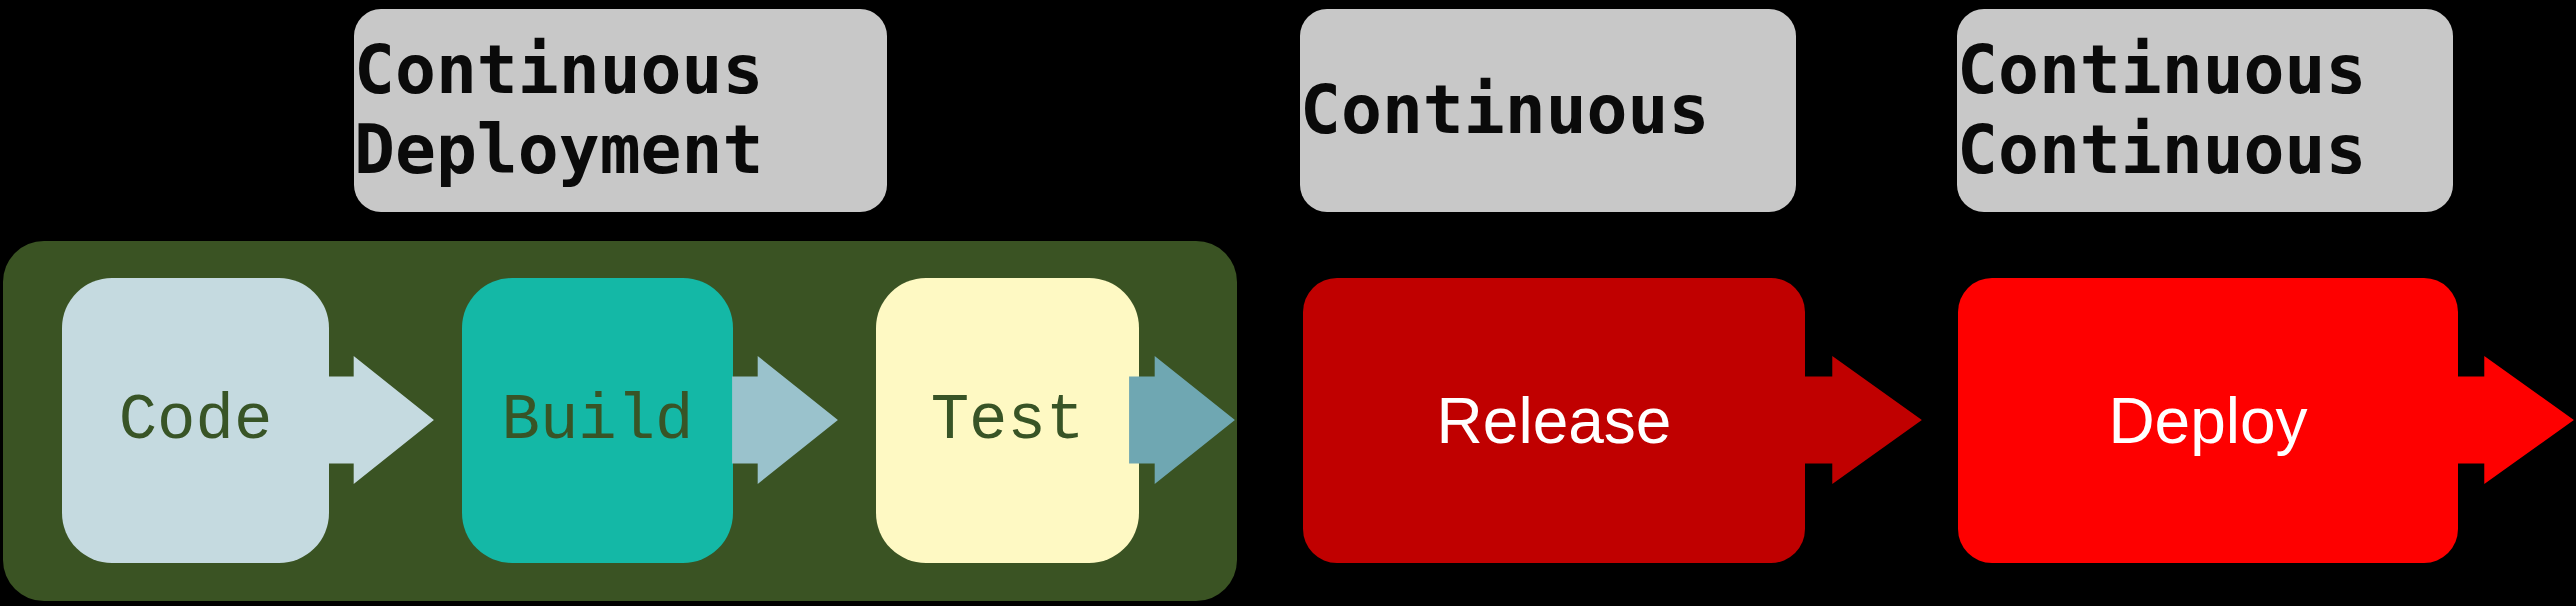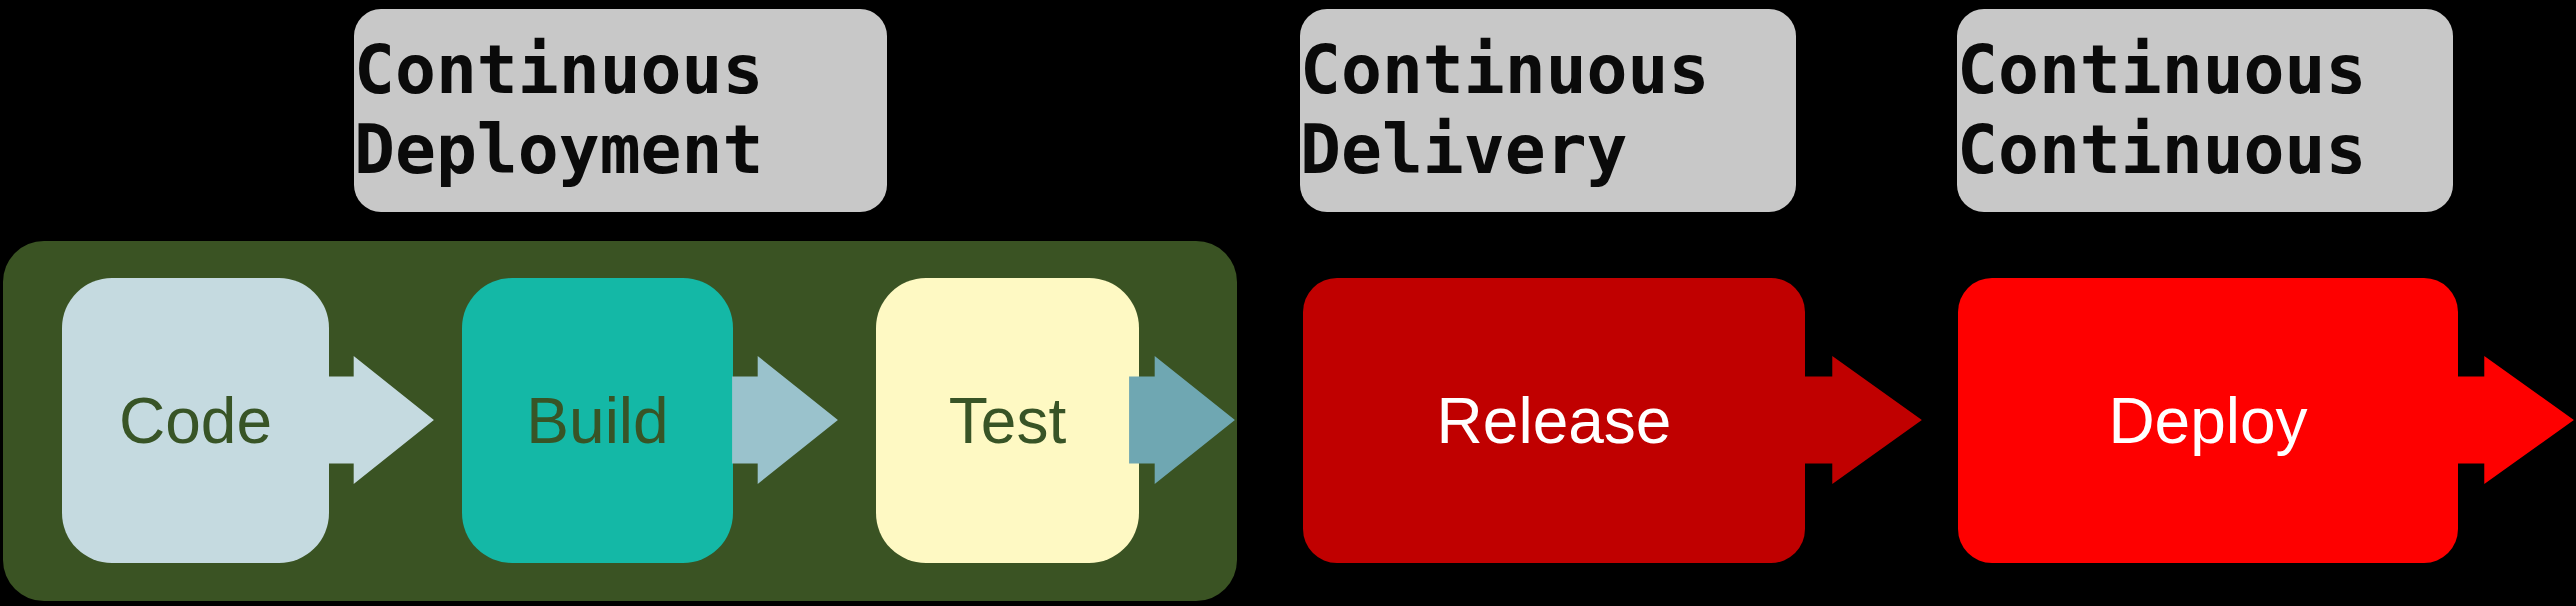--- a/index.html
+++ b/index.html
@@ -39,42 +39,41 @@
     position: absolute;
     top: 278px;
     height: 285px;
     display: flex;
     align-items: center;
     justify-content: center;
     font-size: 64px;
     white-space: nowrap;
     box-sizing: border-box;
   }
-  .stage.blue { border-radius: 50px; }
+  .stage.blue { border-radius: 50px; font-family: Liberation Mono, monospace; }
   .stage.red  { border-radius: 34px; }
   .arrow {
     position: absolute;
     top: 356px;
     height: 128px;
     display: block;
   }
 </style>
 </head>
 <body>
 
 <div class="canvas" style="background-color: rgb(0, 0, 0);">
 
   <div class="tag" style="left: 354px; width: 533px; background-color: rgb(200, 200, 200); color: rgb(10, 10, 10);">
     <span>Continuous</span>
     <span>Deployment</span>
   </div>
 
   <div class="tag" style="left: 1300px; width: 496px; background-color: rgb(200, 200, 200); color: rgb(10, 10, 10);">
     <span>Continuous</span>
-    <span>Delivery</span>
   </div>
 
   <div class="tag" style="left: 1957px; width: 496px; background-color: rgb(200, 200, 200); color: rgb(10, 10, 10);">
     <span>Continuous</span>
     <span>Continuous</span>
   </div>
 
   <div class="ci-group" style="background-color: rgb(58, 83, 35);"></div>
 
   <div class="stage blue" style="left: 62px; width: 267px; background-color: rgb(197, 218, 224); color: rgb(56, 84, 38);">

